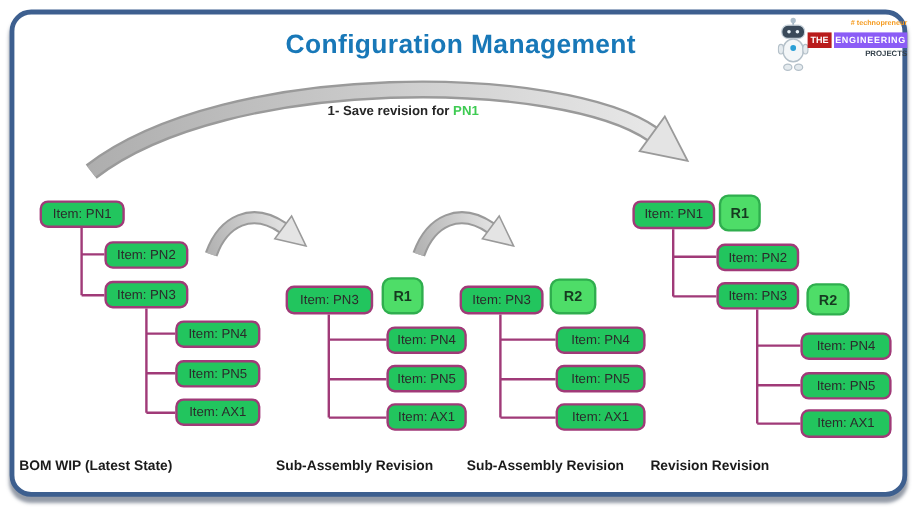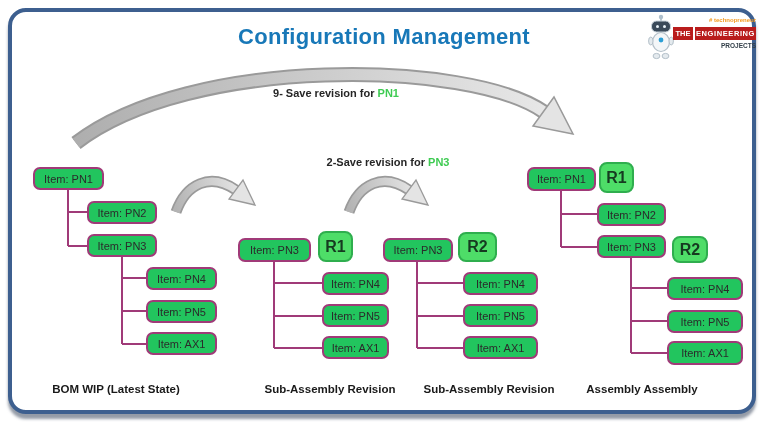--- a/index.html
+++ b/index.html
@@ -12,36 +12,36 @@
   .title  { position:absolute; left:0; top:24px; width:768px; text-align:center;
             font-size:22px; font-weight:700; color:#1878b8; letter-spacing:.3px; }
 
   
   .logo-hashtag  { position:absolute; left:698px; top:17px; width:58px; text-align:right;
                    font-size:6px; font-weight:700; color:#f59b20; }
   .logo-the      { position:absolute; left:673px; top:27px; width:20px; height:13px;
                    background:#b91c1c; color:#fff; font-size:7.5px; font-weight:700;
                    display:flex; align-items:center; justify-content:center; }
   .logo-eng      { position:absolute; left:695px; top:27px; width:61px; height:13px;
-                   background:#b91c1c; color:#fff; font-size:7.5px; font-weight:700;
+                   background:#8b5cf6; color:#fff; font-size:7.5px; font-weight:700;
                    letter-spacing:.6px; display:flex; align-items:center; justify-content:center; }
   .logo-projects { position:absolute; left:698px; top:42px; width:58px; text-align:right;
                    font-size:6.5px; font-weight:700; color:#33404a; }
   .logo-robot    { position:absolute; left:648px; top:14px; }
 
   svg.overlay { position:absolute; left:0; top:0; width:768px; height:431px; }
 
   .node  { position:absolute; background:#22c55e; border:2px solid #a03a78; border-radius:7px;
            color:#2b2b2b; font-size:11px; display:flex; align-items:center; justify-content:center; }
   .badge { position:absolute; background:#4edd68; border:2px solid #2fae4e; border-radius:8px;
-           color:#163a20; font-size:16px; font-weight:700;
+           color:#163a20; font-size:12px; font-weight:700;
            display:flex; align-items:center; justify-content:center; }
   .alabel  { position:absolute; width:200px; text-align:center; font-size:11px; font-weight:700; color:#262626; }
   .alabel .tgt { color:#3ecb52; }
-  .caption { position:absolute; width:200px; text-align:center; font-size:11.5px; font-weight:700; color:#1a1a1a; }
+  .caption { position:absolute; width:200px; font-size:11.5px; font-weight:700; color:#1a1a1a; }
 </style>
 </head>
 <body>
 
 <div class="canvas">
   <div class="frame"></div>
 
   <div class="title">Configuration Management</div>
 
   <div class="logo-robot">
@@ -100,24 +100,21 @@
 
     <g stroke="#a03a78" stroke-width="2" fill="none">
       <path d="M68 190 V246 M68 212 H87 M68 246 H87 M122 257 V344 M122 278 H146 M122 311 H146 M122 344 H146"></path>
       <path d="M274 262 V348 M274 283 H322 M274 316 H322 M274 348 H322"></path>
       <path d="M417 262 V348 M417 283 H463 M417 316 H463 M417 348 H463"></path>
       <path d="M561 191 V247 M561 214 H597 M561 247 H597 M631 258 V353 M631 288 H667 M631 321 H667 M631 353 H667"></path>
     </g>
   </svg>
 
   <div class="alabel" style="left:236px; top:87px;">
-    <span>9- Save revision for </span><span class="tgt">PN1</span>
-  </div>
-  <div class="alabel" style="left:288px; top:156px;">
-    <span>2-Save revision for </span><span class="tgt">PN3</span>
+    <span>1- Save revision for </span><span class="tgt">PN1</span>
   </div>
 
   <div class="node" style="left:33px;  top:167px; width:71px; height:23px;">Item: PN1</div>
   <div class="node" style="left:87px;  top:201px; width:70px; height:23px;">Item: PN2</div>
   <div class="node" style="left:87px;  top:234px; width:70px; height:23px;">Item: PN3</div>
   <div class="node" style="left:146px; top:267px; width:71px; height:23px;">Item: PN4</div>
   <div class="node" style="left:146px; top:300px; width:71px; height:23px;">Item: PN5</div>
   <div class="node" style="left:146px; top:332px; width:71px; height:23px;">Item: AX1</div>
 
   <div class="node" style="left:238px; top:238px; width:73px; height:24px;">Item: PN3</div>
@@ -137,14 +134,14 @@
   <div class="node" style="left:597px; top:203px; width:69px; height:23px;">Item: PN2</div>
   <div class="node" style="left:597px; top:235px; width:69px; height:23px;">Item: PN3</div>
   <div class="badge" style="left:672px; top:236px; width:36px; height:27px;">R2</div>
   <div class="node" style="left:667px; top:277px; width:76px; height:23px;">Item: PN4</div>
   <div class="node" style="left:667px; top:310px; width:76px; height:23px;">Item: PN5</div>
   <div class="node" style="left:667px; top:341px; width:76px; height:24px;">Item: AX1</div>
 
   <div class="caption" style="left:16px;  top:383px;">BOM WIP (Latest State)</div>
   <div class="caption" style="left:230px; top:383px;">Sub-Assembly Revision</div>
   <div class="caption" style="left:389px; top:383px;">Sub-Assembly Revision</div>
-  <div class="caption" style="left:542px; top:383px;">Assembly Assembly</div>
+  <div class="caption" style="left:542px; top:383px;">Revision Revision</div>
 </div>
 
 </body></html>

